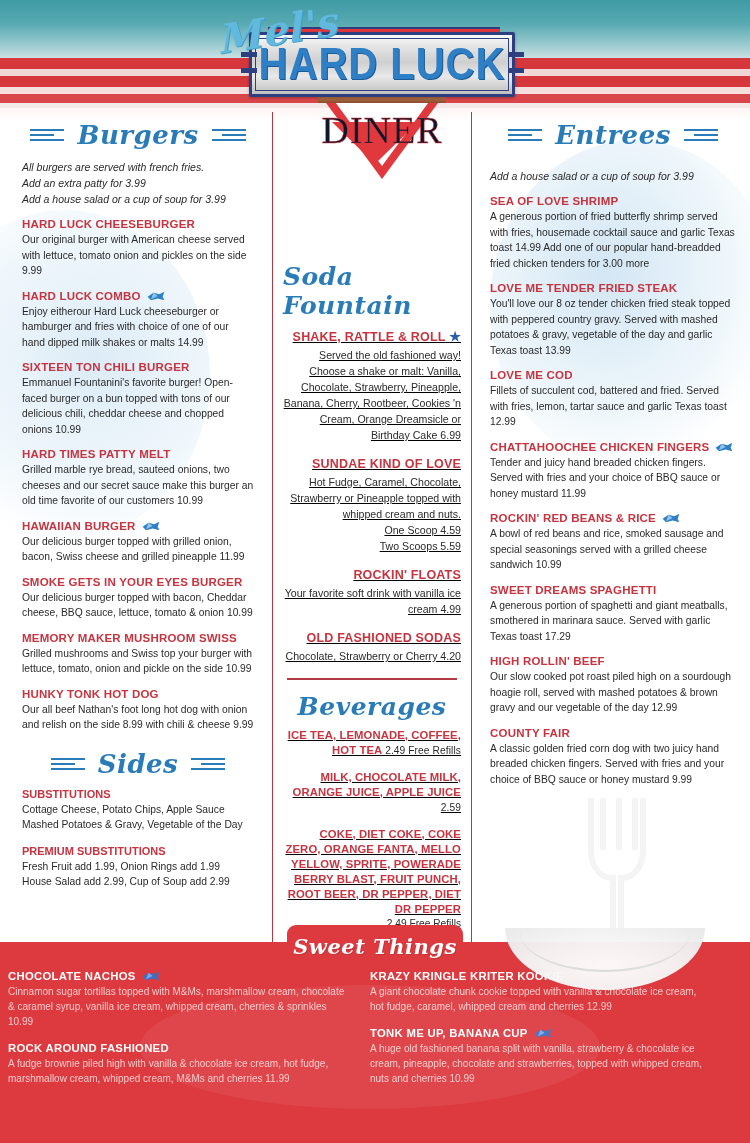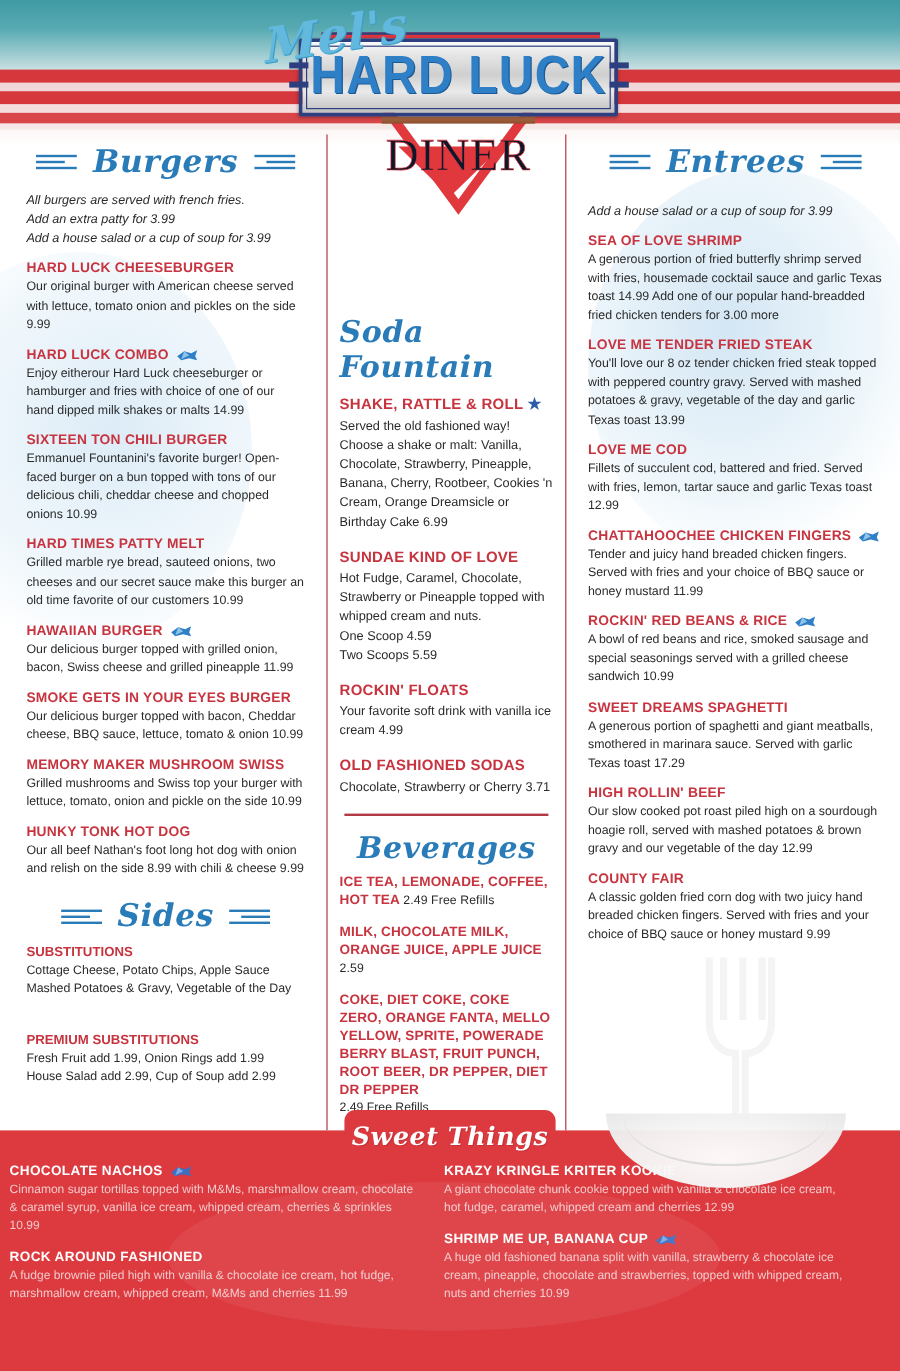--- a/index.html
+++ b/index.html
@@ -190,21 +190,21 @@
   }
   .sub-desc {
     font-family: "Liberation Sans", sans-serif;
     font-size: 10.3px; color: #2a2a2a; line-height: 15.5px;
   }
 
   
   .fish-icon { display:inline-block; width: 20px; height: 12px; vertical-align: middle; }
 
   
-  .mid-center { text-align: left; }
+  .mid-center { text-align: right; text-decoration: underline; }
   .mid-head {
     font-family: "Liberation Sans", sans-serif;
     font-weight: 700; font-size: 12.5px; color: #c7343f;
     letter-spacing: .2px; margin-bottom: 3px;
   }
   .mid-body {
     font-family: "Liberation Sans", sans-serif;
     font-size: 10.6px; color: #2a2a2a; line-height: 16px;
   }
   .mid-block { margin-bottom: 14px; }
@@ -414,21 +414,21 @@
           <i></i>
           <i></i>
         </span>
     </div>
 
     <div style="margin-top:0">
       <div class="sub-name">SUBSTITUTIONS</div>
       <div class="sub-desc">Cottage Cheese, Potato Chips, Apple Sauce</div>
       <div class="sub-desc">Mashed Potatoes &amp; Gravy, Vegetable of the Day</div>
     </div>
-    <div style="margin-top:28px">
+    <div style="margin-top:12px">
       <div class="sub-name">PREMIUM SUBSTITUTIONS</div>
       <div class="sub-desc">Fresh Fruit add 1.99, Onion Rings add 1.99</div>
       <div class="sub-desc">House Salad add 2.99, Cup of Soup add 2.99</div>
     </div>
   </div>
 
   <div class="col-mid">
 
     <div class="sec-head" style="justify-content:center">
       <span class="sec-title" style="font-size:25px">Soda Fountain</span>
@@ -447,21 +447,21 @@
       <div class="mid-body">Two Scoops 5.59</div>
     </div>
 
     <div class="mid-center mid-block">
       <div class="mid-head">ROCKIN' FLOATS</div>
       <div class="mid-body">Your favorite soft drink with vanilla ice cream 4.99</div>
     </div>
 
     <div class="mid-center mid-block">
       <div class="mid-head">OLD FASHIONED SODAS</div>
-      <div class="mid-body">Chocolate, Strawberry or Cherry 3.71</div>
+      <div class="mid-body">Chocolate, Strawberry or Cherry 4.20</div>
     </div>
 
     <div class="mid-div"></div>
 
     <div class="sec-head" style="justify-content:center;margin-bottom:7px">
       <span class="sec-title" style="font-size:25px">Beverages</span>
     </div>
 
     <div class="mid-center bev-block">
       <div class="bev-line"><span>ICE TEA, LEMONADE, COFFEE, HOT TEA</span>
@@ -582,21 +582,21 @@
     </div>
     <div class="sweet-col">
       <div class="sweet-item">
         <div class="sweet-name">
             <span>KRAZY KRINGLE KRITER KOOKIE</span>
           </div>
         <div class="sweet-desc">A giant chocolate chunk cookie topped with vanilla &amp; chocolate ice cream, hot fudge, caramel, whipped cream and cherries 12.99</div>
       </div>
       <div class="sweet-item">
         <div class="sweet-name">
-            <span>SHRIMP ME UP, BANANA CUP</span>
+            <span>TONK ME UP, BANANA CUP</span>
           <svg class="fish-icon" viewBox="0 0 24 14">
               <path d="M2 8 L9 3 L16 5 L22 2 L20 8 L22 12 L14 10 L6 12 Z" fill="#3a6fc4"></path>
               <path d="M9 3 L14 7 L6 11 Z" fill="#7fa6e0"></path>
             </svg>
         </div>
         <div class="sweet-desc">A huge old fashioned banana split with vanilla, strawberry &amp; chocolate ice cream, pineapple, chocolate and strawberries, topped with whipped cream, nuts and cherries 10.99</div>
       </div>
     </div>
   </div>
 </div>

